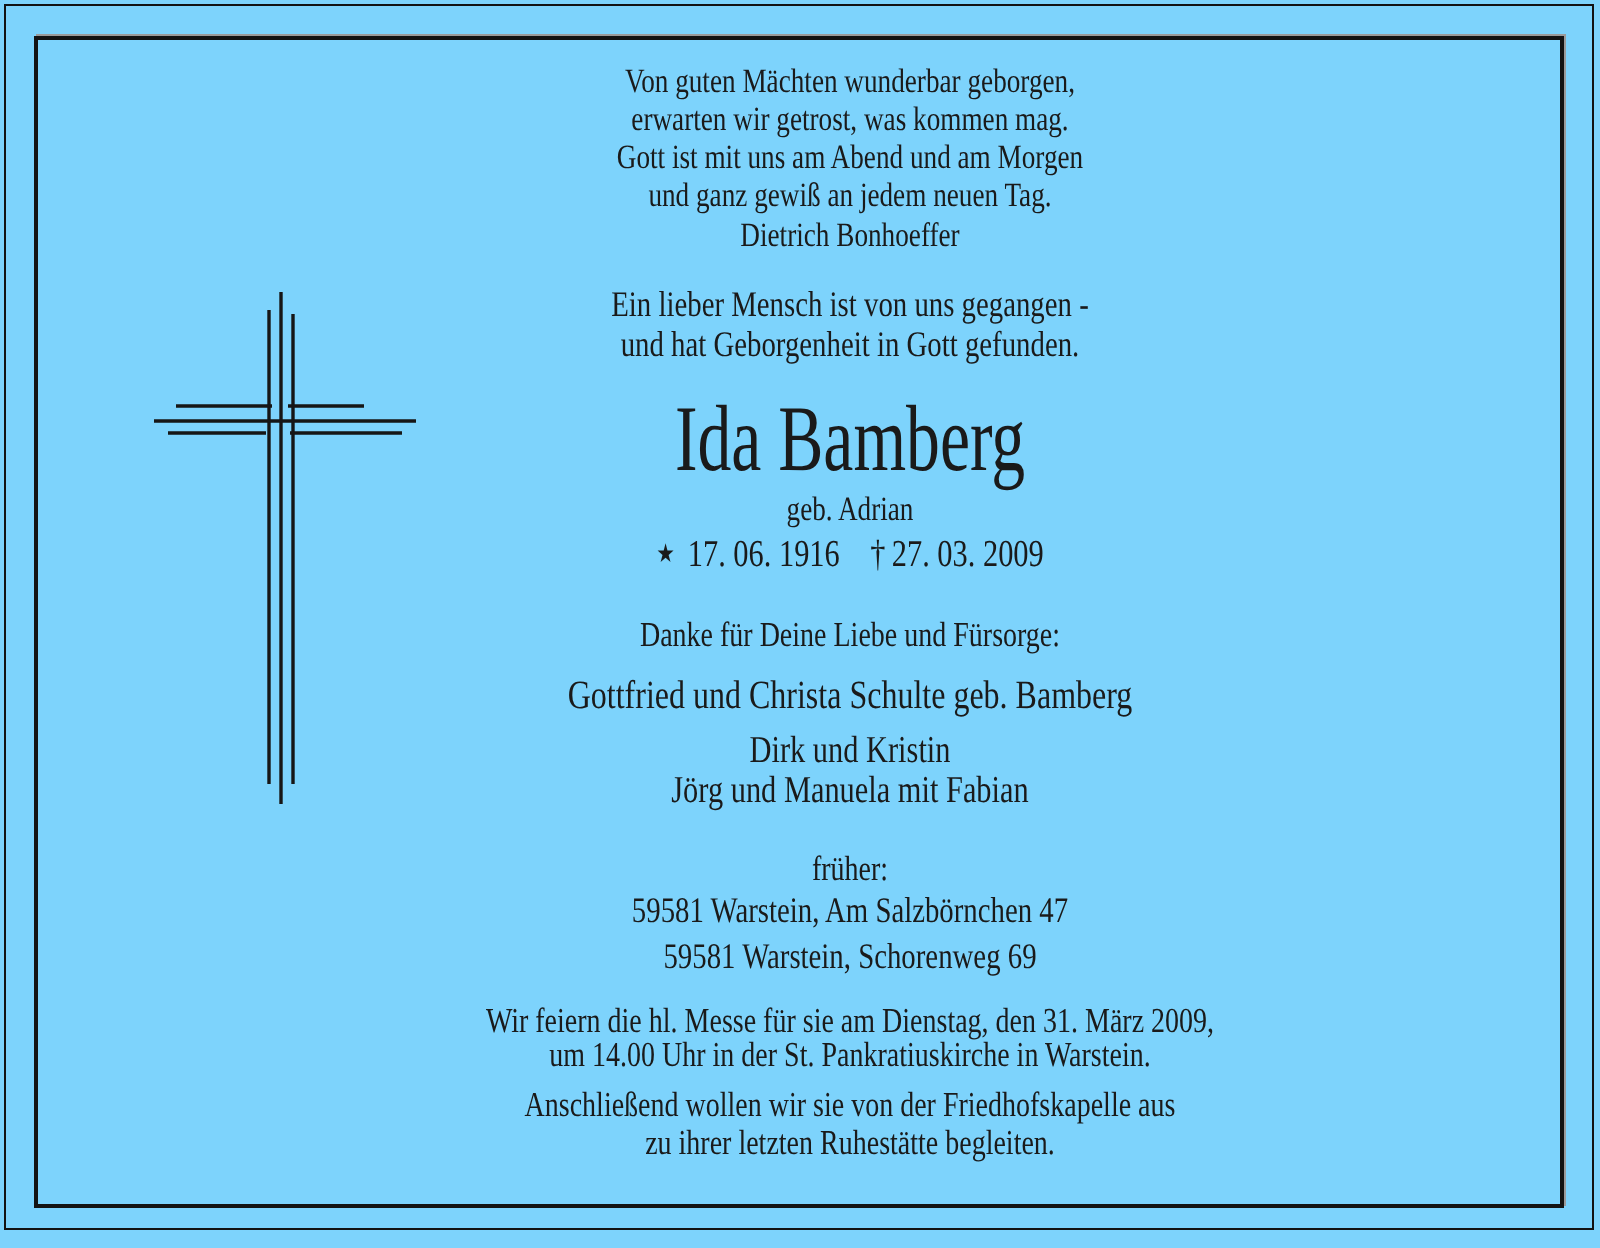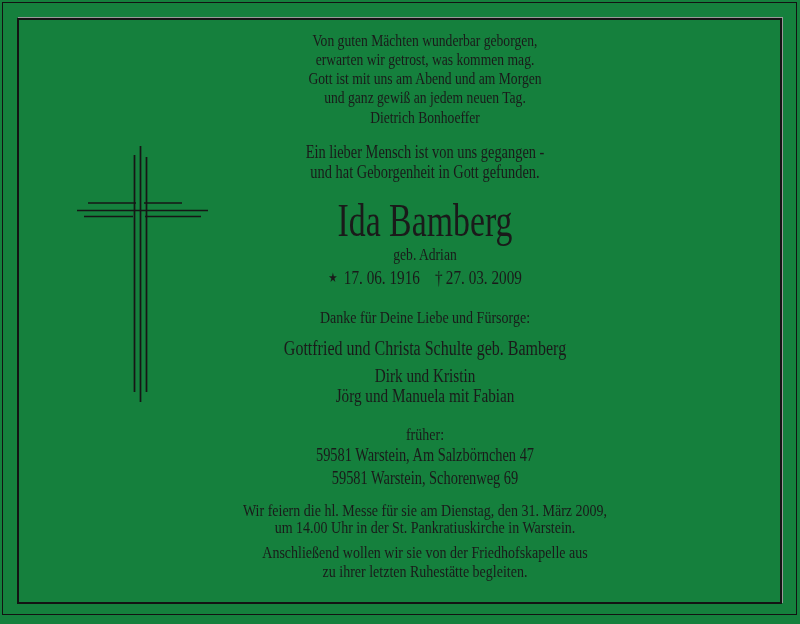--- a/index.html
+++ b/index.html
@@ -4,21 +4,21 @@
 <style>
   html, body {
     margin: 0;
     padding: 0;
     background: #ffffff;
   }
   .page {
     position: relative;
     width: 800px;
     height: 624px;
-    background: #15803d;
+    background: #7dd3fc;
     font-family: "Liberation Serif", serif;
     color: #1a1a1a;
     overflow: hidden;
   }
   
   .outer-frame {
     position: absolute;
     left: 2px; top: 2px; right: 3px; bottom: 9px;
     border: 1.6px solid #121212;
   }

